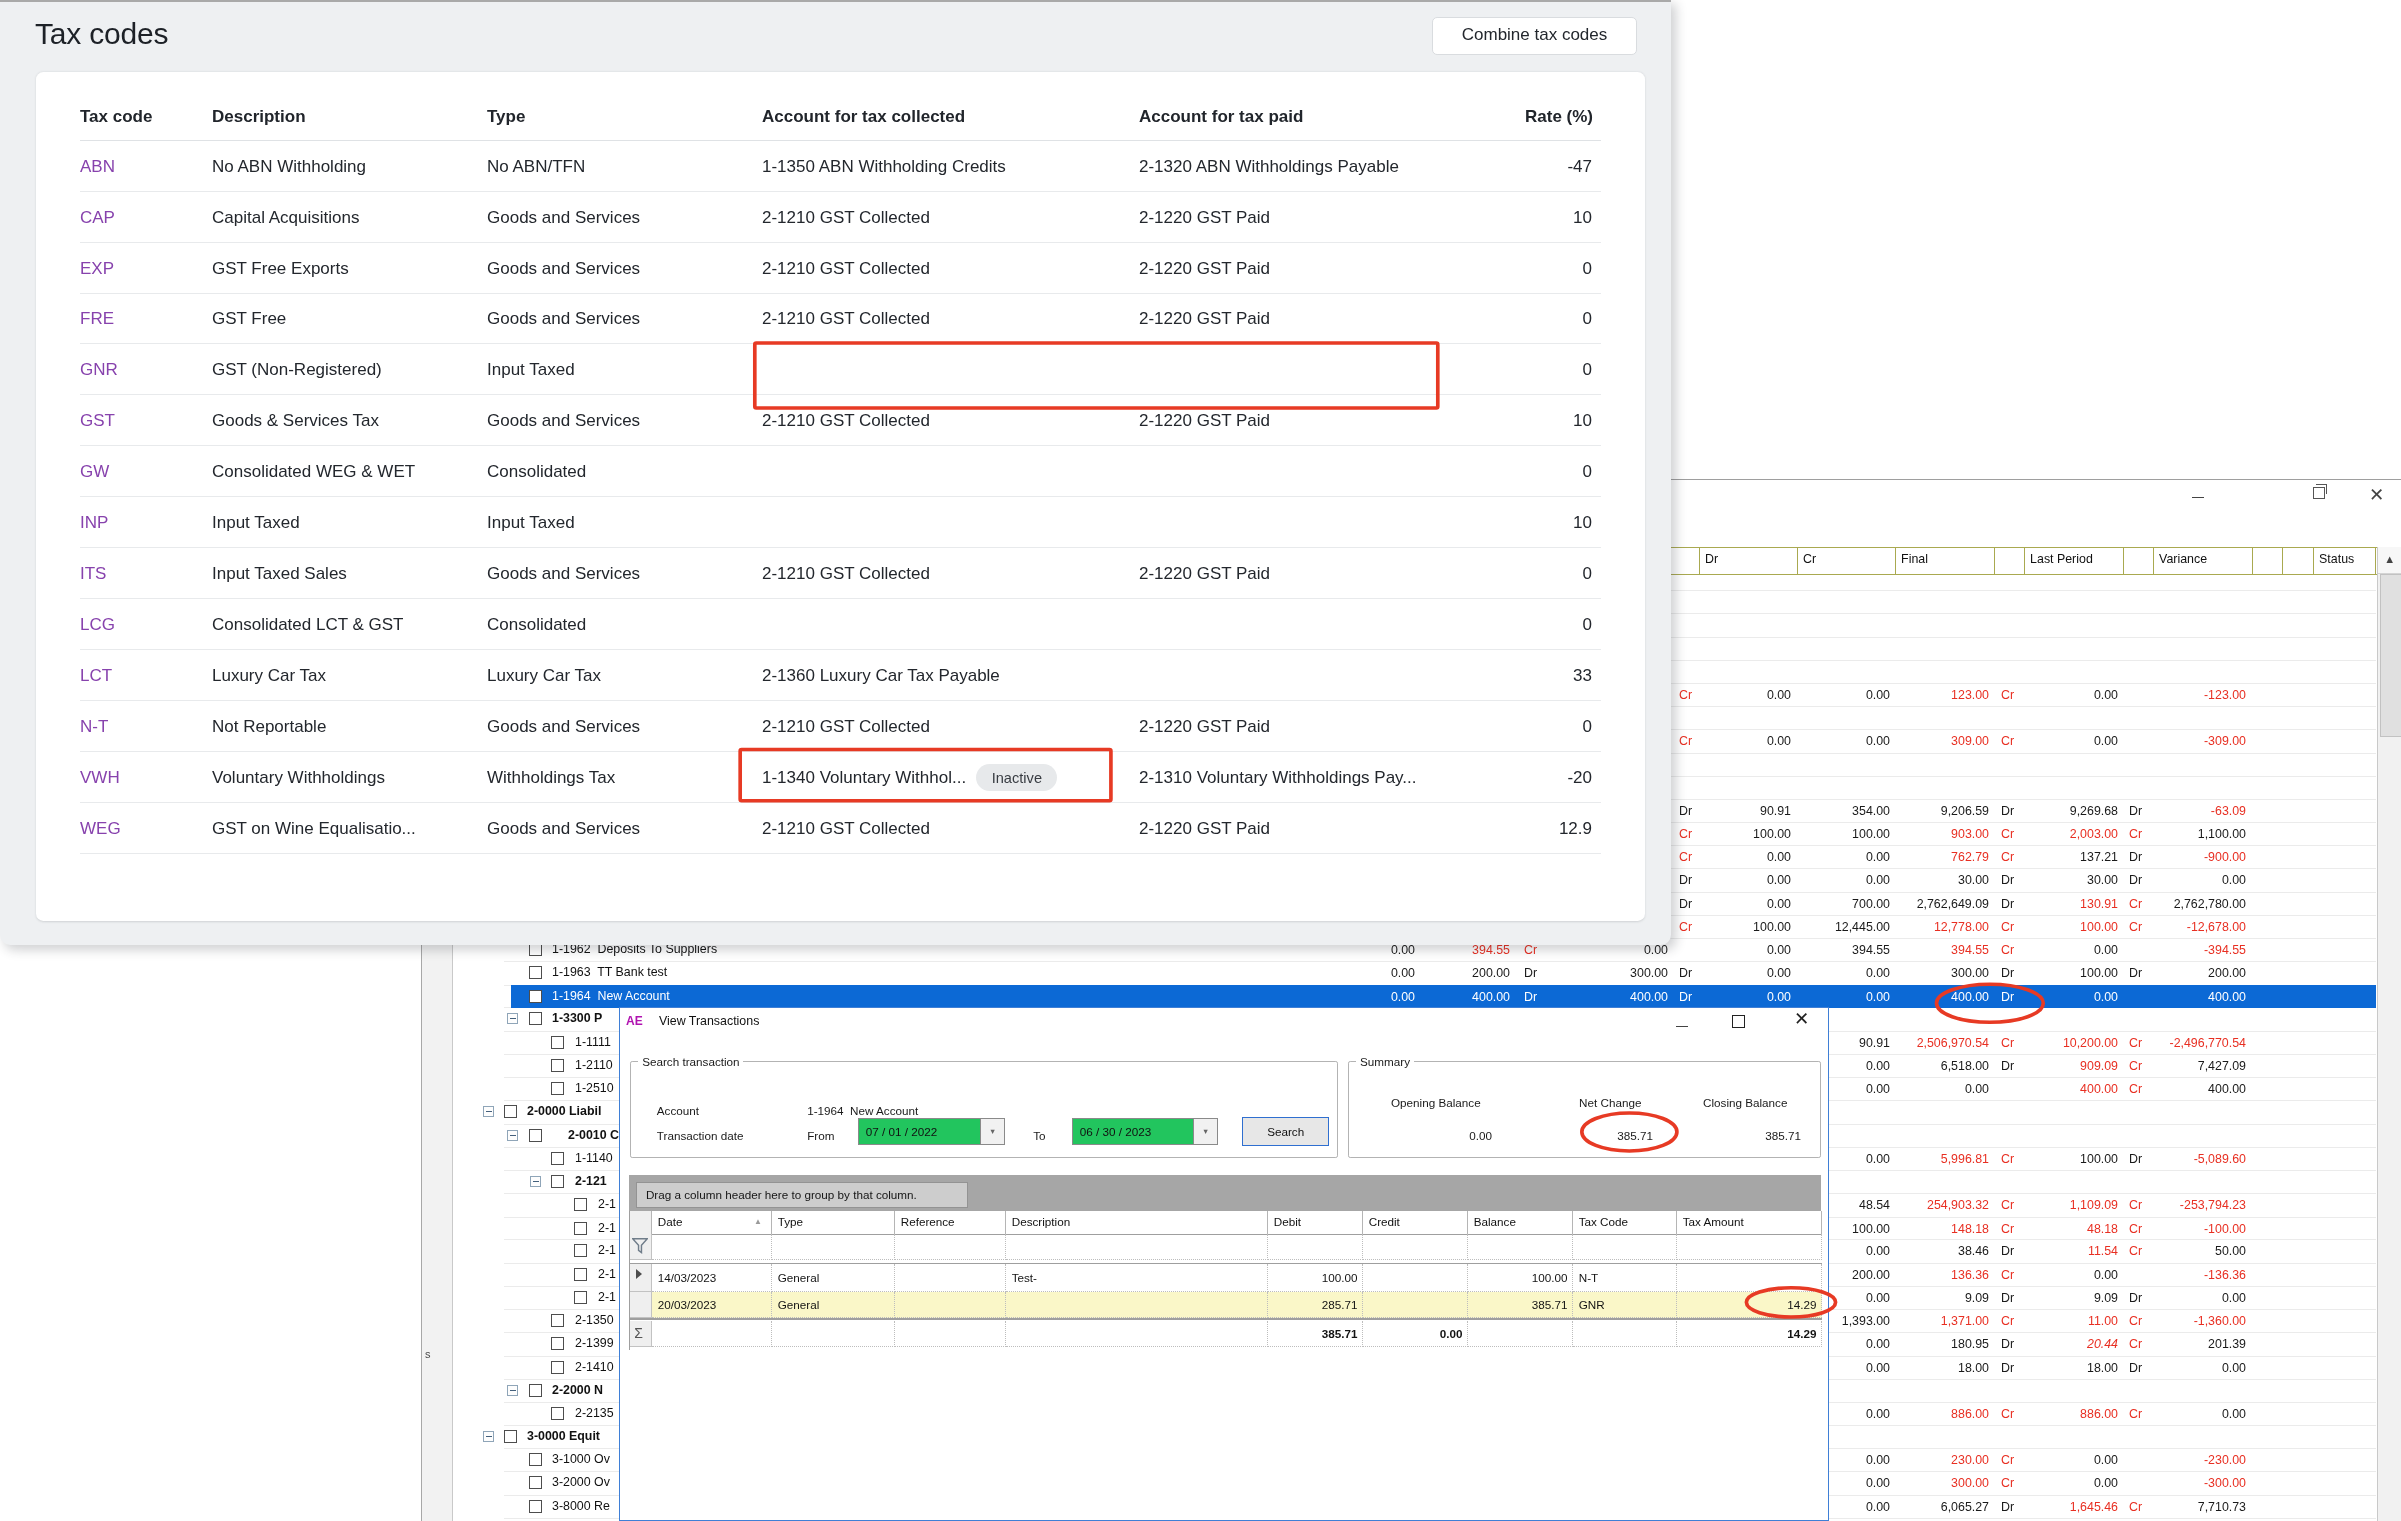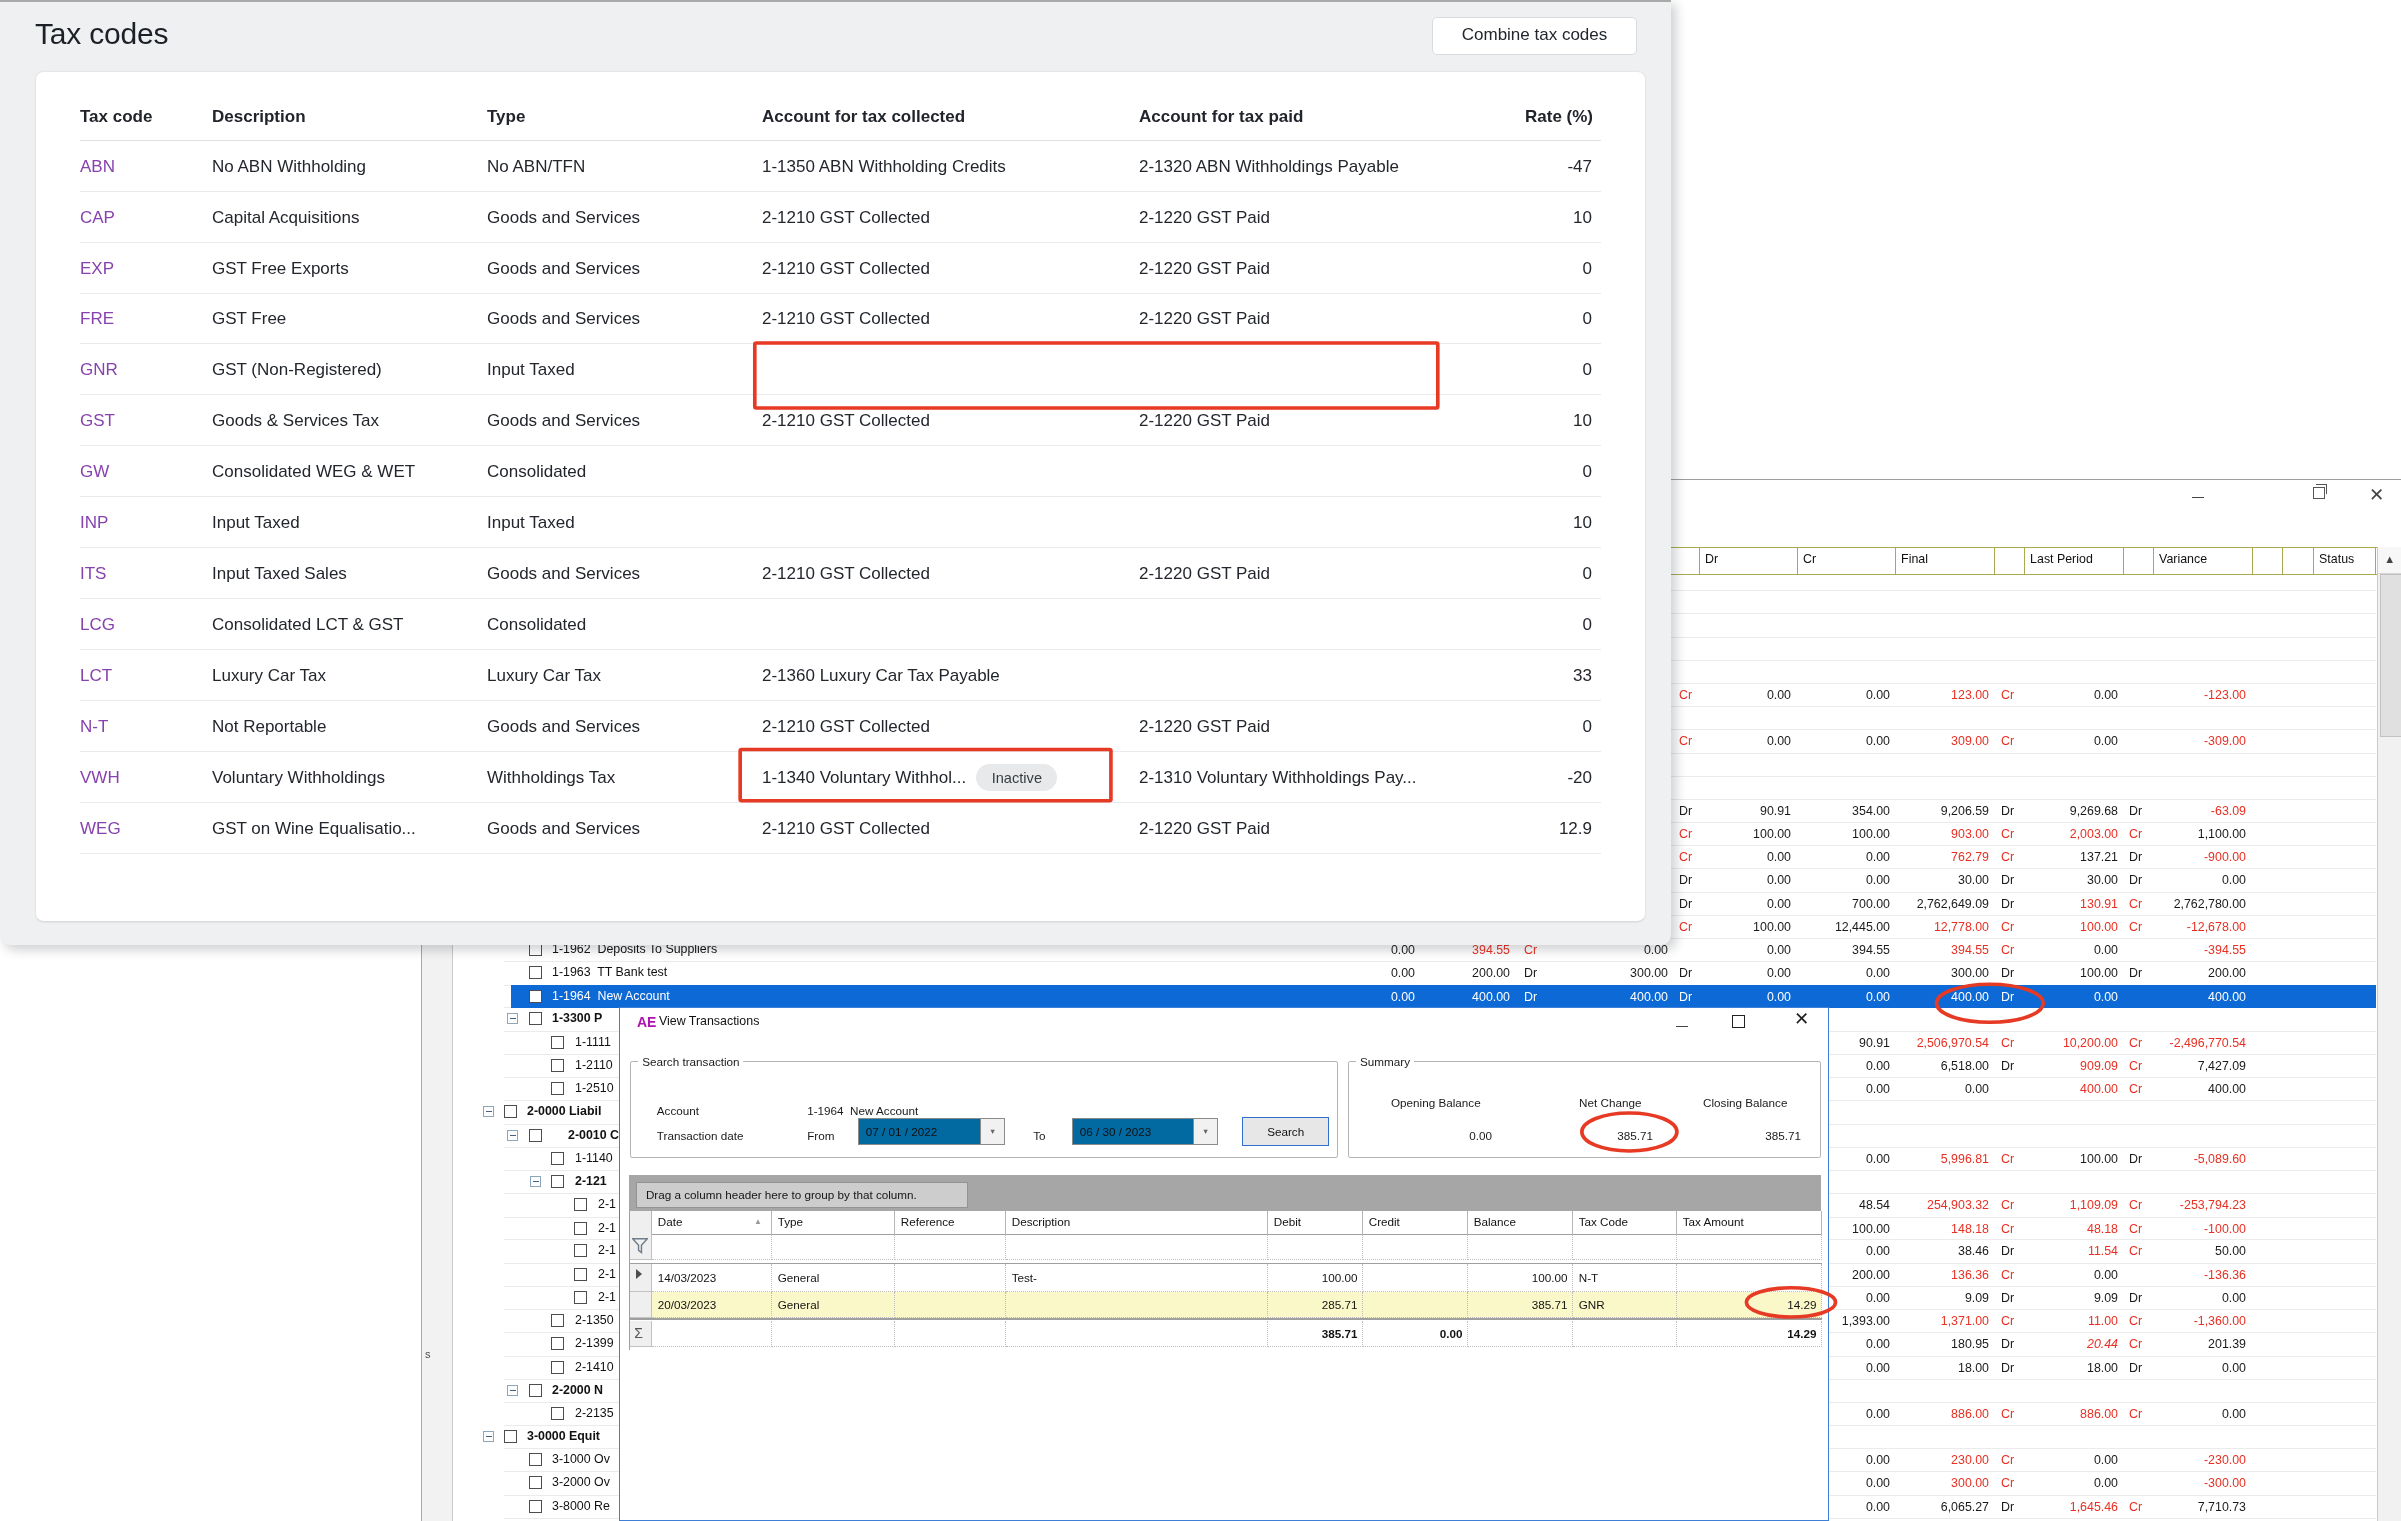--- a/index.html
+++ b/index.html
@@ -25,27 +25,27 @@
   .bwnum{justify-content:flex-end;}
   .red{color:#e82f22;}
   .bwrow .wht{color:#ffffff;}
   .cb{position:absolute;width:13px;height:13px;border:1.5px solid #4d4d4d;background:#fff;box-sizing:border-box;}
   .exp{position:absolute;width:11px;height:11px;border:0.7px solid #8fa5b8;background:#fdfdfd;box-sizing:border-box;}
   .exp:before{content:"";position:absolute;left:1.5px;top:4.4px;width:6.6px;height:1.1px;background:#44607c;}
   .treelabel{position:absolute;font-size:12.4px;color:#111;white-space:pre;}
   .treebold{font-weight:bold;}
   
   #vtwin{left:619px;top:1007px;width:1210px;height:514px;background:#ffffff;border:1.5px solid #3f7fd6;box-sizing:border-box;}
-  #vt-logo{left:17px;top:5.9px;font-size:14px;font-weight:bold;color:#b012b0;}
+  #vt-logo{left:6px;top:5.9px;font-size:12px;font-weight:bold;color:#b012b0;}
   #vt-title{left:39px;top:5.9px;font-size:12.4px;color:#111;}
   .vt-ctrl{top:4.4px;color:#222;}
   .groupbox{position:absolute;border:0.7px solid #b3b3b3;border-radius:2.2px;}
   .gblabel{position:absolute;left:7.3px;top:-7.3px;background:#ffffff;padding:0 3.7px;font-size:11.7px;color:#1a1a1a;}
   .vtlabel{position:absolute;font-size:11.7px;color:#1a1a1a;white-space:pre;}
-  .vtfield{position:absolute;border:0.7px solid #8a8a8a;background:#0369a1;box-sizing:border-box;font-size:11.7px;color:#111;}
+  .vtfield{position:absolute;border:0.7px solid #8a8a8a;background:#22c55e;box-sizing:border-box;font-size:11.7px;color:#111;}
   .vtfield .txt{position:absolute;left:6.6px;top:5.9px;}
   .vtfield .drop{position:absolute;right:0;top:0;bottom:0;width:23px;border-left:0.7px solid #8a8a8a;background:#f1f1f1;text-align:center;color:#666;font-size:7.3px;line-height:25.6px;}
   #vt-search-btn{position:absolute;background:#e7e7e7;border:1.5px solid #2f6fd0;box-sizing:border-box;font-size:11.7px;color:#111;text-align:center;}
   #vt-groupbar{background:#a6a6a6;}
   #vt-groupbar .pill{position:absolute;left:7.3px;top:7.3px;width:332px;height:26px;background:#cdcdcd;border:0.7px solid #939393;box-sizing:border-box;font-size:11.7px;color:#161616;padding:4.4px 0 0 8.8px;}
   .vthcell{position:absolute;top:0;height:100%;box-sizing:border-box;font-size:11.7px;color:#111;padding:3.7px 0 0 5.9px;border-right:0.7px solid #b5b5b5;background:#fff;}
   .vtcell{position:absolute;top:0;height:100%;box-sizing:border-box;font-size:11.7px;color:#141414;display:flex;align-items:center;border-right:0.7px dotted #bdbdbd;}
   .vtnum{justify-content:flex-end;}
   .vtind{position:absolute;left:0;top:0;width:22px;height:100%;background:#efefef;border-right:0.7px solid #c2c2c2;border-bottom:0.7px solid #c2c2c2;box-sizing:border-box;}
   .sumline{font-weight:bold;}

